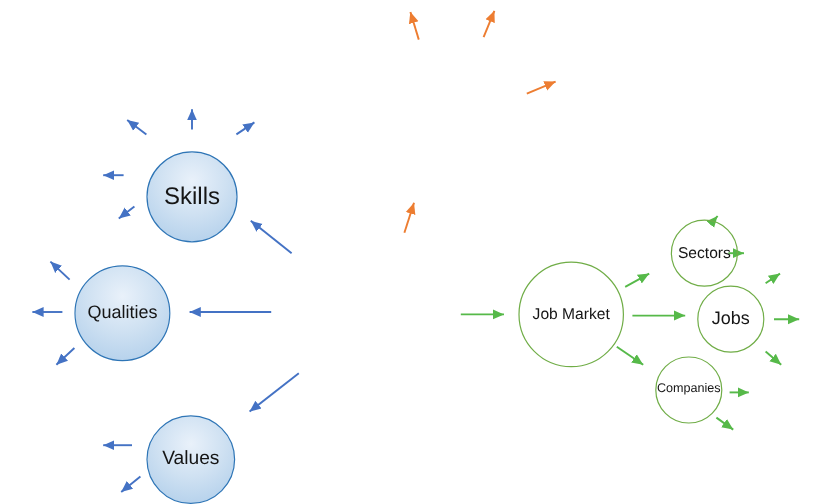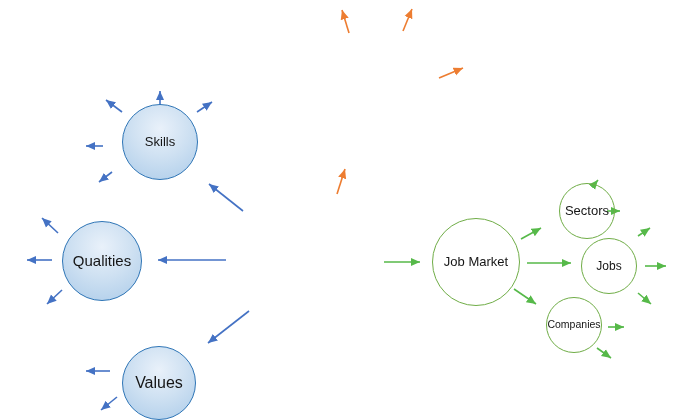--- a/index.html
+++ b/index.html
@@ -37,26 +37,26 @@
     background:radial-gradient(circle at 50% 32%, #fdeede 0%, #fbd9b8 45%, #f8c191 100%);
     border:1.5px solid #ed7d31;
   }
   .green{
     background:radial-gradient(circle at 50% 32%, #eaf5e2 0%, #d3ead f 0%, #cde7bd 45%, #aed593 100%);
     border:1.5px solid #70ad47;
   }
   
   .n-me        {left:246px; top:200px; width:124px; height:124px; font-size:31px;}
   .n-plan      {left:312px; top:36px;  width:122px; height:122px; font-size:17px; line-height:1.35;}
-  .n-skills    {left:122px; top:104px; width:76px;  height:76px;  font-size:13px;}
+  .n-skills    {left:122px; top:126px; width:76px;  height:76px;  font-size:20px;}
   .n-qualities {left:62px;  top:221px; width:80px;  height:80px;  font-size:15px;}
   .n-values    {left:122px; top:346px; width:74px;  height:74px;  font-size:16px;}
   .n-jobmarket {left:432px; top:218px; width:88px;  height:88px;  font-size:13px; line-height:1.3;}
   .n-sectors   {left:543px; top:183px; width:56px;  height:56px;  font-size:13px;margin-left:16px;}
-  .n-jobs      {left:581px; top:238px; width:56px;  height:56px;  font-size:12px;}
+  .n-jobs      {left:581px; top:238px; width:56px;  height:56px;  font-size:15px;}
   .n-companies {left:546px; top:297px; width:56px;  height:56px;  font-size:10.5px;text-align:center;}
   line{stroke-width:1.6px;}
   .e-blue  {stroke:#4472c4;}
   .e-orange{stroke:#ed7d31;}
   .e-green {stroke:#56b949;}
 </style>
 </head>
 <body>
 
 <div class="stage">

